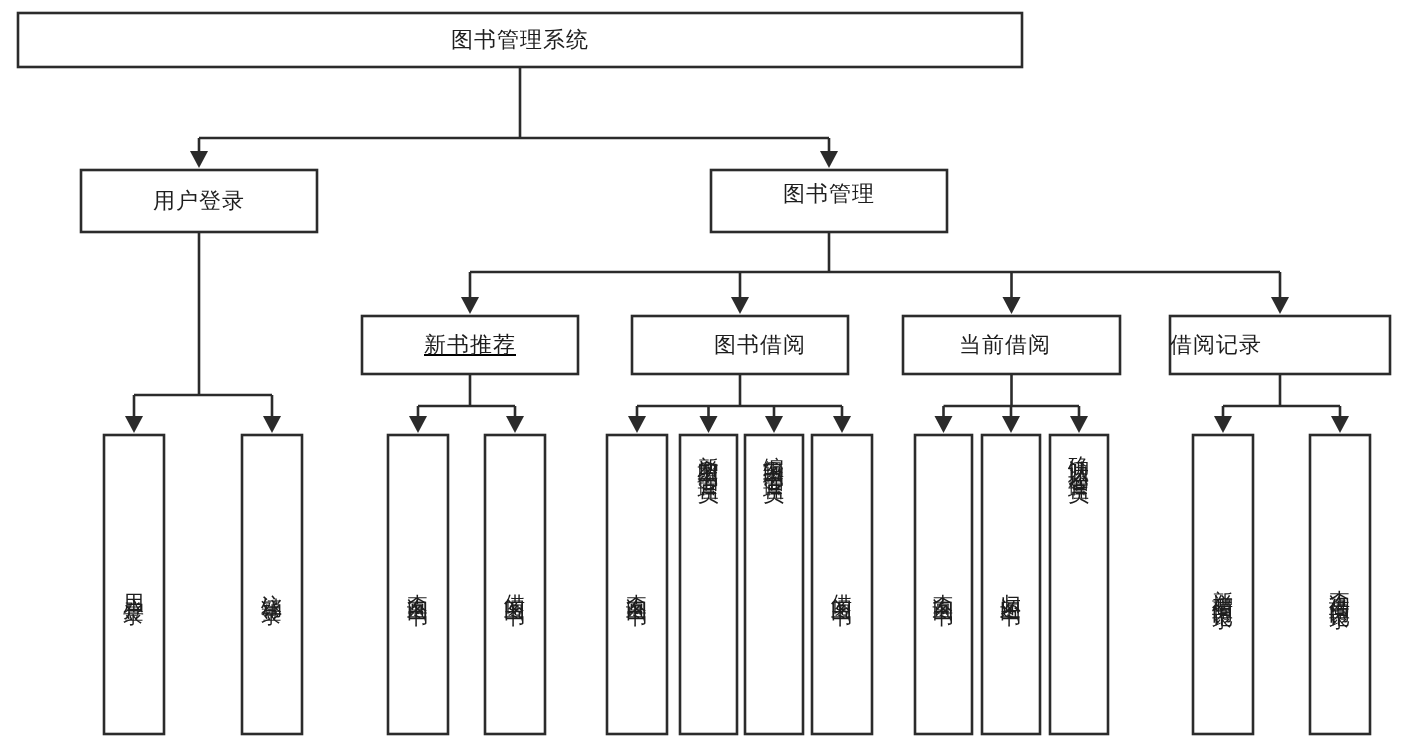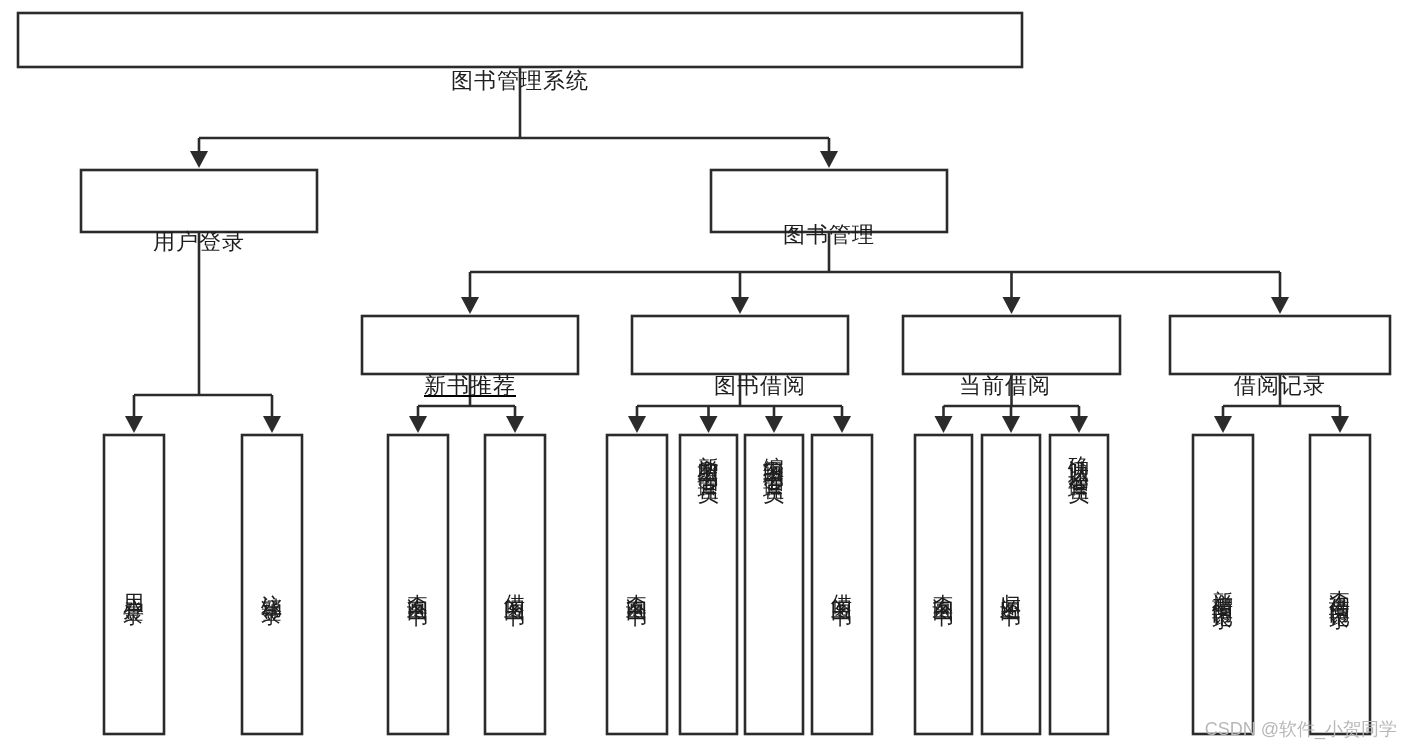--- a/index.html
+++ b/index.html
@@ -59,21 +59,20 @@
     color: #1d1d1d;
     white-space: nowrap;
   }
   .hlabel-box {
     position: absolute;
     display: flex;
     justify-content: center;
     align-items: center;
     box-sizing: border-box;
     pointer-events: none;
-    margin-top: 41px;
   }
   .hlabel-text {
     font-family: "Liberation Sans", "DejaVu Sans", sans-serif;
     font-size: 22px;
     color: #1d1d1d;
     white-space: nowrap;
     letter-spacing: 1px;
   }
   #watermark {
     position: absolute;
@@ -182,21 +181,21 @@
       </div>
       <div class="hlabel-box" style="left: 362px; top: 316px; width: 216px; height: 58px; text-decoration: underline;">
         <span class="hlabel-text">新书推荐</span>
       </div>
       <div class="hlabel-box" style="left: 632px; top: 316px; width: 256px; height: 58px;">
         <span class="hlabel-text">图书借阅</span>
       </div>
       <div class="hlabel-box" style="left: 903px; top: 316px; width: 204px; height: 58px;">
         <span class="hlabel-text">当前借阅</span>
       </div>
-      <div class="hlabel-box" style="left: 1170px; top: 316px; width: 220px; height: 58px;">
+      <div class="hlabel-box" style="left: 1106px; top: 316px; width: 220px; height: 58px;">
         <span class="hlabel-text">借阅记录</span>
       </div>
       <div class="vlabel-box" style="left: 104px; top: 435px; width: 60px; height: 299px; align-items: center;">
         <span class="vlabel-text">用户登录</span>
       </div>
       <div class="vlabel-box" style="left: 242px; top: 435px; width: 60px; height: 299px; align-items: center;">
         <span class="vlabel-text">注销登录</span>
       </div>
       <div class="vlabel-box" style="left: 388px; top: 435px; width: 60px; height: 299px; align-items: center;">
         <span class="vlabel-text">查询图书</span>
@@ -226,14 +225,13 @@
         <span class="vlabel-text" style="padding-top: 4px;">确认归还（管理员）</span>
       </div>
       <div class="vlabel-box" style="left: 1193px; top: 435px; width: 60px; height: 299px; align-items: center;">
         <span class="vlabel-text">新增借阅记录</span>
       </div>
       <div class="vlabel-box" style="left: 1310px; top: 435px; width: 60px; height: 299px; align-items: center;">
         <span class="vlabel-text">查询借阅记录</span>
       </div>
     </div>
 
-  <div id="watermark">CSDN @软件_小贺同学</div>
 </div>
 
 </body></html>

